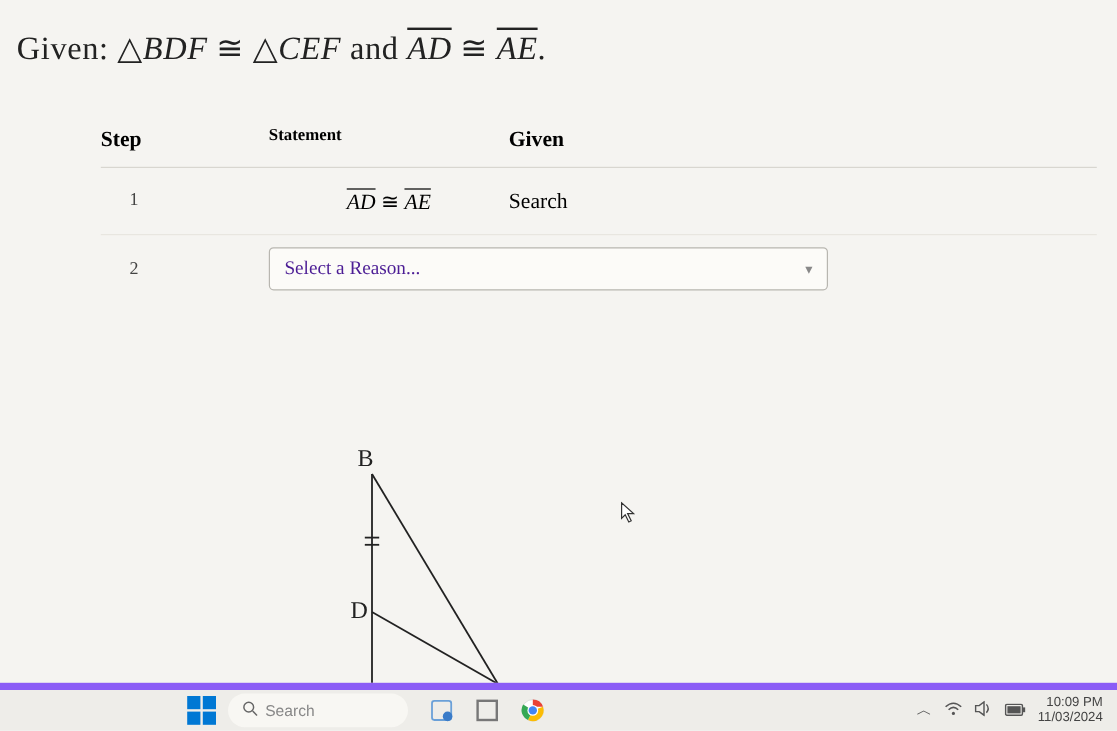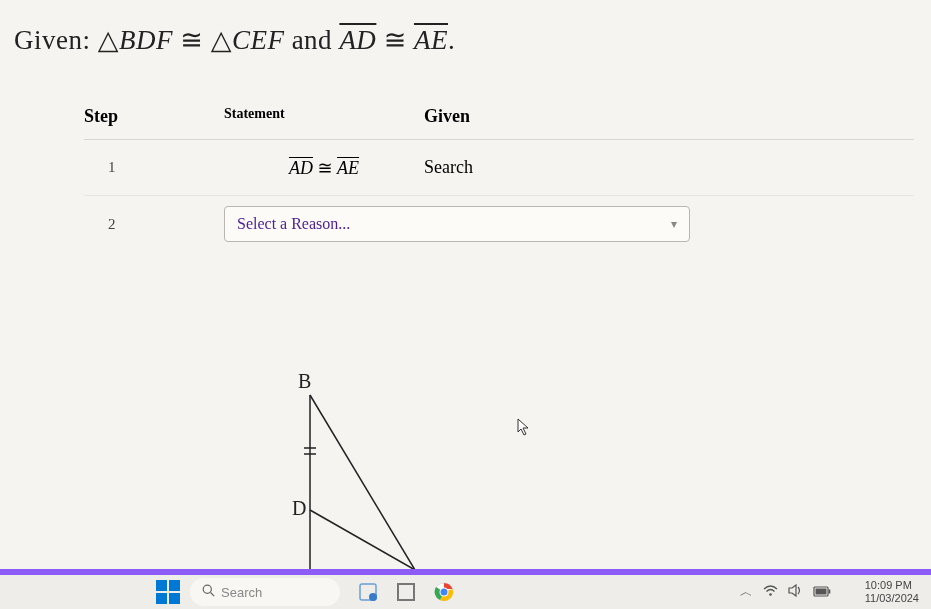--- a/index.html
+++ b/index.html
@@ -193,26 +193,25 @@
       align-items: center;
       gap: 10px;
       color: #555;
       font-size: 12px;
     }
     .tray .sys-icon {
       cursor: pointer;
       font-size: 13px;
     }
     .clock {
-      text-align: left;
+      text-align: right;
       line-height: 1.2;
       font-size: 11px;
       color: #444;
       padding-right: 4px;
-      margin-left: 24px;
     }
     .cursor-pointer {
       position: absolute;
       left: 517px;
       top: 418px;
       font-size: 16px;
       color: #222;
       pointer-events: none;
     }
   </style>

